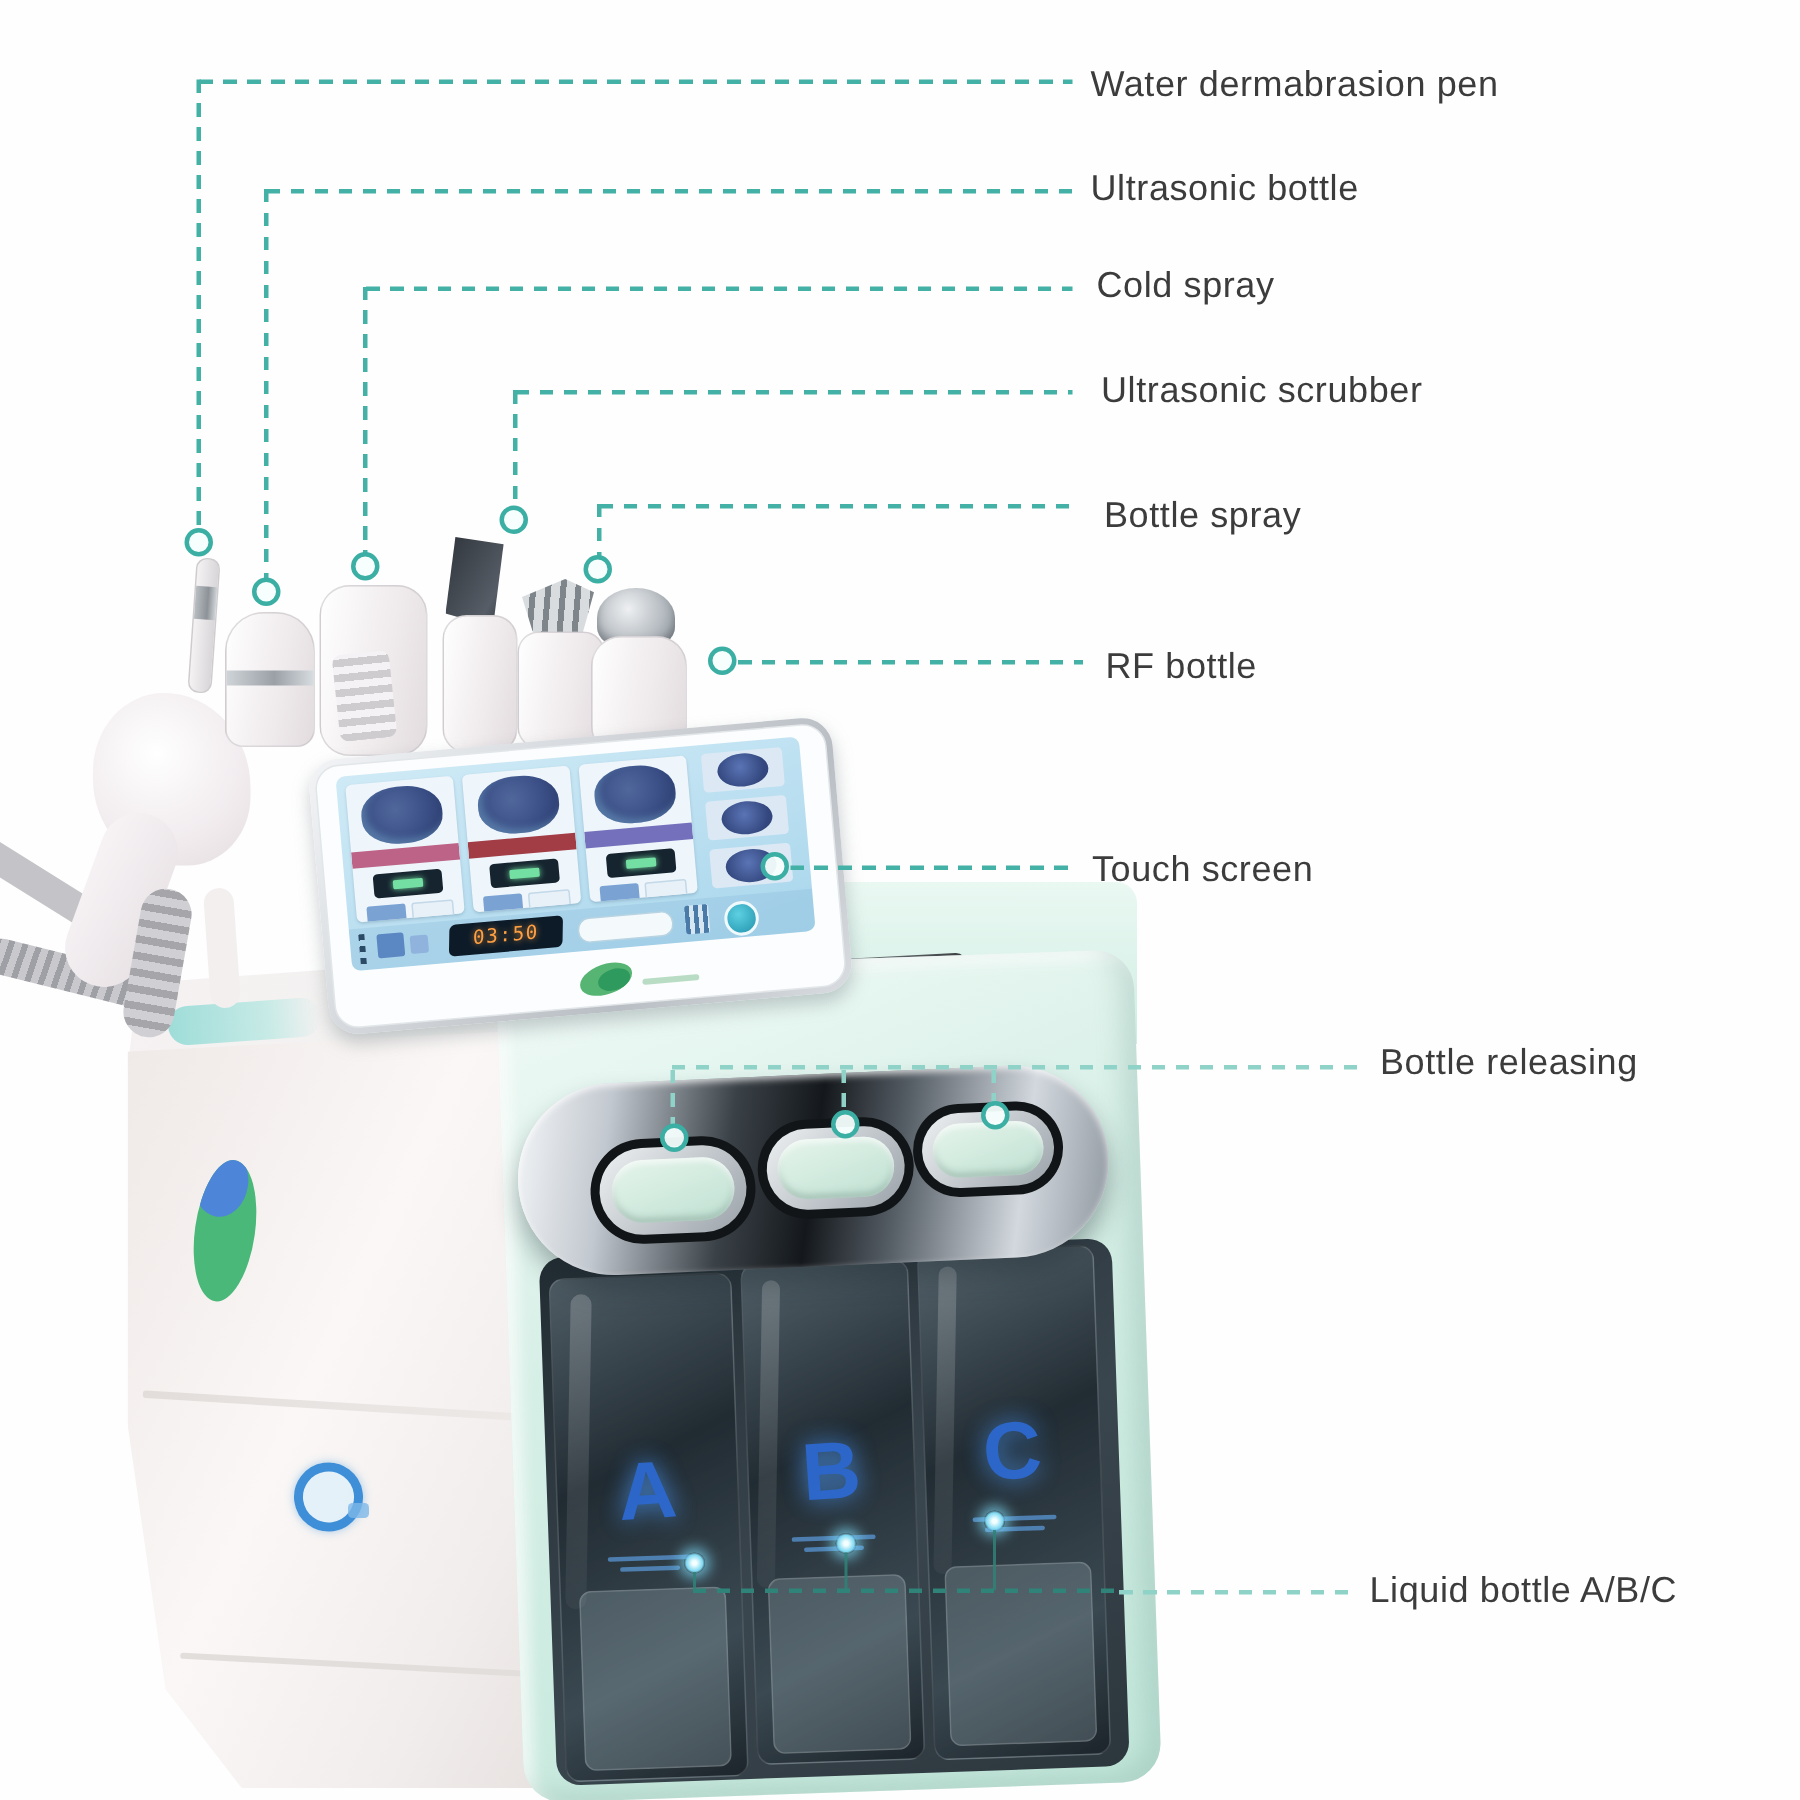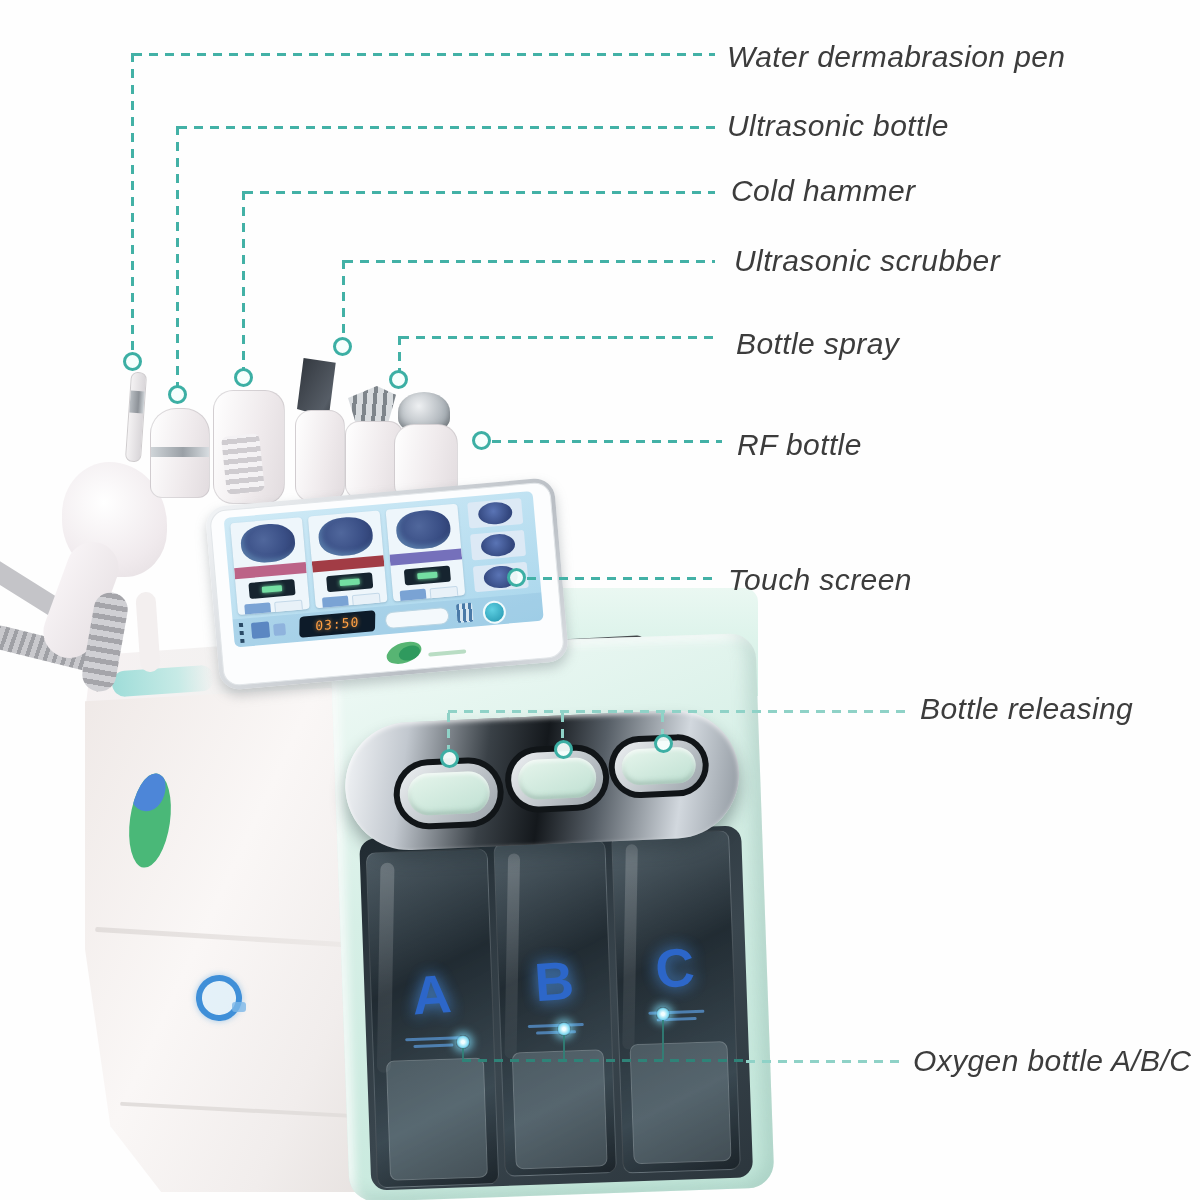--- a/index.html
+++ b/index.html
@@ -1,21 +1,21 @@
 <!DOCTYPE html>
 <html><head>
 <meta charset="utf-8">
 <style>
   html,body{margin:0;padding:0;background:#fff;}
   #canvas{position:relative;width:1200px;height:1200px;background:#fefefe;overflow:hidden;
           font-family:"Liberation Sans",sans-serif;}
   .abs{position:absolute;}
   
-  .lbl{position:absolute;height:42px;line-height:42px;font-size:30px;color:#3c3c3c;
-       letter-spacing:.4px;white-space:nowrap;font-style:italic;}
+  .lbl{position:absolute;height:42px;line-height:42px;font-size:24px;color:#3c3c3c;
+       letter-spacing:.4px;white-space:nowrap;}
   .hd{position:absolute;height:3px;--c:#43b1a6;
       background:repeating-linear-gradient(90deg,var(--c) 0 9px,transparent 9px 16px);}
   .vd{position:absolute;width:3px;--c:#43b1a6;
       background:repeating-linear-gradient(180deg,var(--c) 0 9px,transparent 9px 16px);}
   .pale{--c:#8fd2c7;}
   .dark{--c:#2f8378;}
   .ring{position:absolute;width:13px;height:13px;border:3px solid #3cafa4;border-radius:50%;
         background:rgba(245,255,253,.95);}
   .dot{position:absolute;width:14px;height:14px;border-radius:50%;
        background:radial-gradient(circle,#f2feff 15%,#7fd9f2 55%,rgba(127,217,242,0) 75%);
@@ -226,21 +226,21 @@
     <div class="hd" style="left:178px;top:126px;width:537px;"></div>
     <div class="vd" style="left:176px;top:126px;height:261px;"></div>
     <div class="ring" style="left:168px;top:385px;"></div>
     <div class="lbl" style="left:727px;top:105px;">Ultrasonic bottle</div>
   </div>
 
   <div>
     <div class="hd" style="left:244px;top:191px;width:471px;"></div>
     <div class="vd" style="left:242px;top:191px;height:179px;"></div>
     <div class="ring" style="left:234px;top:368px;"></div>
-    <div class="lbl" style="left:731px;top:170px;">Cold hammer</div>
+    <div class="lbl" style="left:731px;top:170px;">Cold spray</div>
   </div>
 
   <div>
     <div class="hd" style="left:344px;top:260px;width:371px;"></div>
     <div class="vd" style="left:342px;top:260px;height:79px;"></div>
     <div class="ring" style="left:333px;top:337px;"></div>
     <div class="lbl" style="left:734px;top:240px;">Ultrasonic scrubber</div>
   </div>
 
   <div>
@@ -275,16 +275,16 @@
 
   <div>
     <div class="dot" style="left:456px;top:1035px;"></div>
     <div class="stem" style="left:462px;top:1048px;height:12px;"></div>
     <div class="dot" style="left:557px;top:1022px;"></div>
     <div class="stem" style="left:563px;top:1035px;height:25px;"></div>
     <div class="dot" style="left:656px;top:1007px;"></div>
     <div class="stem" style="left:662px;top:1020px;height:40px;"></div>
     <div class="hd dark" style="left:462px;top:1059px;width:284px;"></div>
     <div class="hd pale" style="left:746px;top:1060px;width:160px;"></div>
-    <div class="lbl" style="left:913px;top:1040px;">Oxygen bottle A/B/C</div>
+    <div class="lbl" style="left:913px;top:1040px;">Liquid bottle A/B/C</div>
   </div>
 
 </div>
 
 </body></html>

